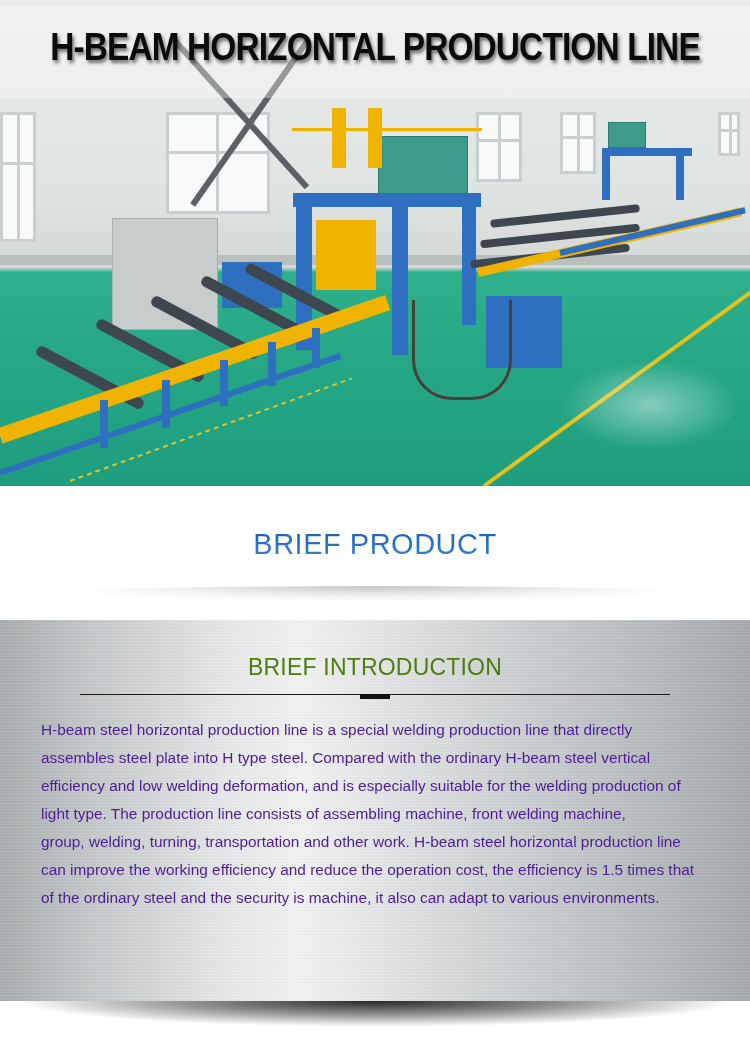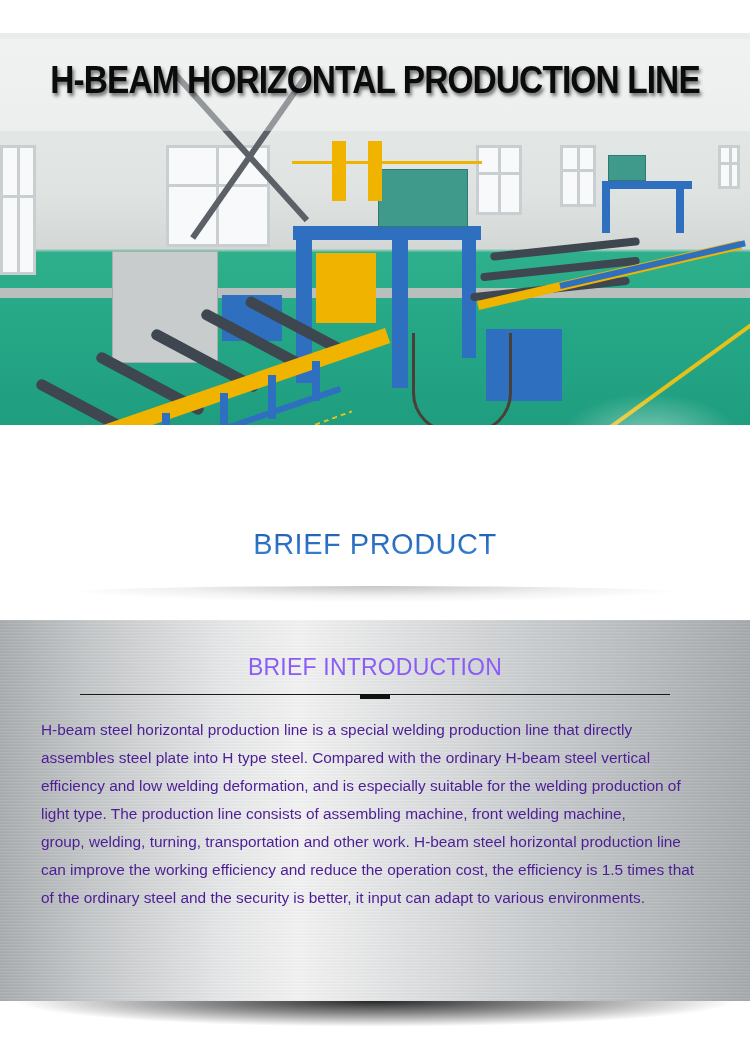--- a/index.html
+++ b/index.html
@@ -1,23 +1,22 @@
 <!DOCTYPE html>
 <html><head>
 <meta charset="utf-8">
 <style>
   * { margin: 0; padding: 0; box-sizing: border-box; }
   html, body { width: 750px; height: 1057px; background: #ffffff; overflow: hidden; }
   body { font-family: "Liberation Sans", sans-serif; position: relative; }
 
   
   .hero {
-    position: absolute; left: 0; top: 0; width: 750px; height: 392px; overflow: hidden;
+    position: absolute; left: 0; top: 0; width: 750px; height: 486px; overflow: hidden;
     background: linear-gradient(180deg, #e9ecec 0%, #dfe3e2 40%, #d3d8d6 55%, #2fb08c 56%, #25a786 75%, #1f9e7f 100%);
-    margin-top: 33px;
   }
   .hero-title-band {
     position: absolute; left: 0; top: 6px; width: 750px; height: 92px;
     background: rgba(255,255,255,0.35);
   }
   .hero-title {
     position: absolute; left: 0; top: 26px; width: 750px; text-align: center;
     font-family: "Liberation Sans", sans-serif; font-weight: 700; font-size: 38px;
     letter-spacing: -1px; color: #0b0b0b; transform: scaleX(0.88); transform-origin: center;
     text-shadow: 2px 3px 4px rgba(0,0,0,0.55);
@@ -56,21 +55,21 @@
     background:
       repeating-linear-gradient(180deg, rgba(255,255,255,0.08) 0px, rgba(255,255,255,0.08) 1px, rgba(0,0,0,0.035) 2px, rgba(255,255,255,0) 3px),
       linear-gradient(90deg, #a9acae 0%, #c4c7c9 12%, #e6e7e8 30%, #f2f2f2 40%, #e2e3e4 52%, #cdd0d2 68%, #b9bcbf 85%, #a6a9ac 100%);
   }
   .panel-shadow {
     position: absolute; left: 12px; top: 1001px; width: 726px; height: 26px;
     background: radial-gradient(ellipse at 50% 0%, rgba(0,0,0,0.85) 0%, rgba(0,0,0,0.45) 35%, rgba(0,0,0,0) 70%);
   }
   .brief-title {
     position: absolute; left: 0; top: 654px; width: 750px; text-align: center;
-    font-size: 23px; color: #8b5cf6; letter-spacing: 0.2px;
+    font-size: 23px; color: #4d7c0f; letter-spacing: 0.2px;
   }
   .brief-rule {
     position: absolute; left: 80px; top: 694px; width: 590px; height: 1px; background: #1a1a1a;
   }
   .brief-rule-mark {
     position: absolute; left: 360px; top: 694px; width: 30px; height: 5px; background: #111;
   }
   .brief-text {
     position: absolute; left: 41px; top: 716px; width: 680px;
     font-size: 15.4px; line-height: 28px; color: #4c1d95;
@@ -147,14 +146,14 @@
 <div class="brief-title">BRIEF INTRODUCTION</div>
 <div class="brief-rule"></div>
 <div class="brief-rule-mark"></div>
 <div class="brief-text">
   <span class="brief-line">H-beam steel horizontal production line is a special welding production line that directly</span>
   <span class="brief-line">assembles steel plate into H type steel. Compared with the ordinary H-beam steel vertical</span>
   <span class="brief-line">efficiency and low welding deformation, and is especially suitable for the welding production of</span>
   <span class="brief-line">light type. The production line consists of assembling machine, front welding machine,</span>
   <span class="brief-line">group, welding, turning, transportation and other work. H-beam steel horizontal production line</span>
   <span class="brief-line">can improve the working efficiency and reduce the operation cost, the efficiency is 1.5 times that</span>
-  <span class="brief-line">of the ordinary steel and the security is better, it input can adapt to various environments.</span>
+  <span class="brief-line">of the ordinary steel and the security is machine, it also can adapt to various environments.</span>
 </div>
 
 </body></html>

